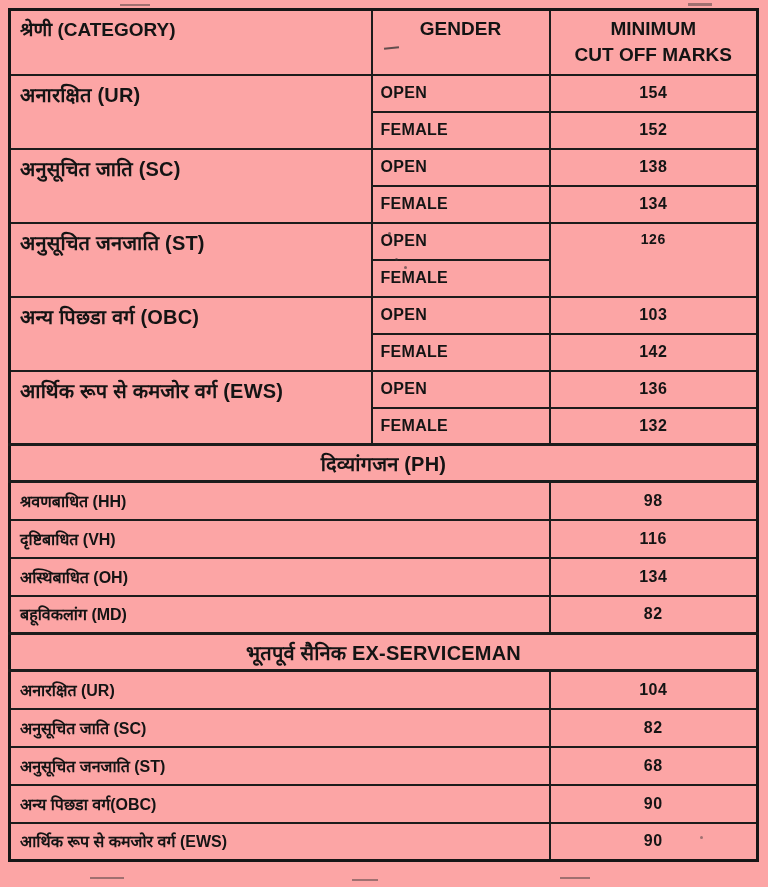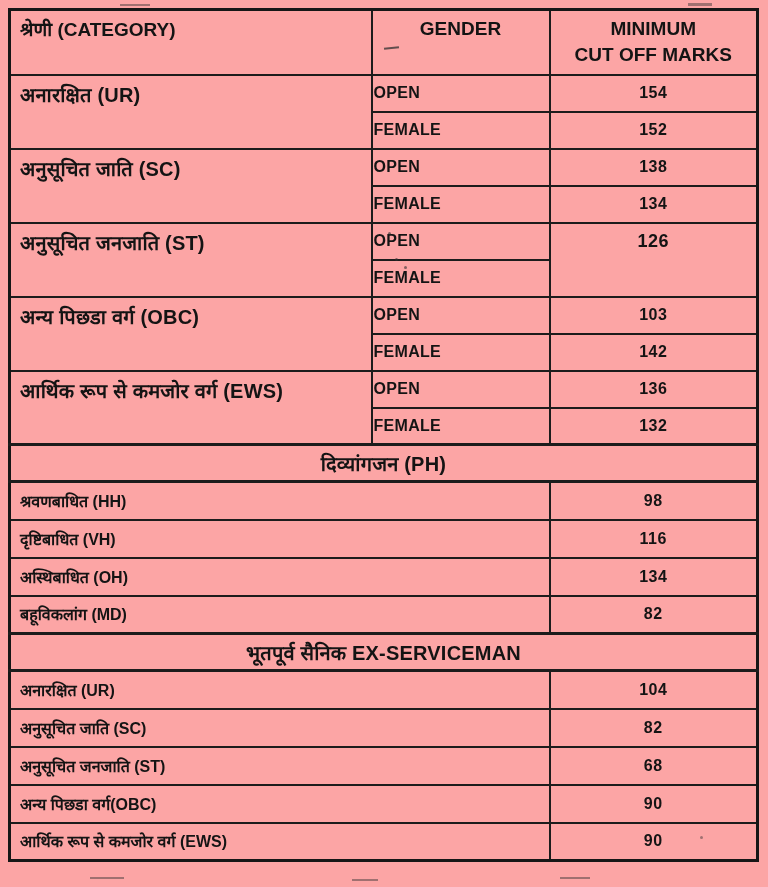--- a/index.html
+++ b/index.html
@@ -18,21 +18,21 @@
     left: 8px;
     top: 8px;
     width: 748px;
     border-collapse: collapse;
     table-layout: fixed;
     border: 3px solid #161616;
   }
   td {
     border: 2px solid #1c1c1c;
     font-weight: 700;
-    padding: 2px 1px;
+    padding: 2px 8px;
     overflow: hidden;
   }
   
   col.c1 { width: 362px; }
   col.c2 { width: 178px; }
   col.c3 { width: 208px; }
 
   tr.r-head  { height: 65px; }
   tr.r-g     { height: 37px; }
   tr.r-sec   { height: 37px; }
@@ -67,21 +67,21 @@
   }
   td.marks {
     text-align: center;
     vertical-align: middle;
     font-size: 16px;
     letter-spacing: 0.5px;
   }
   td.marks-merged {
     text-align: center;
     vertical-align: top;
-    font-size: 18px;
+    font-size: 14px;
     padding-top: 7px;
     letter-spacing: 0.5px;
     margin-top: 41px;
   }
   tr.r-sec td {
     text-align: center;
     vertical-align: middle;
     font-size: 20px;
     border-top-width: 3px;
     border-bottom-width: 3px;

